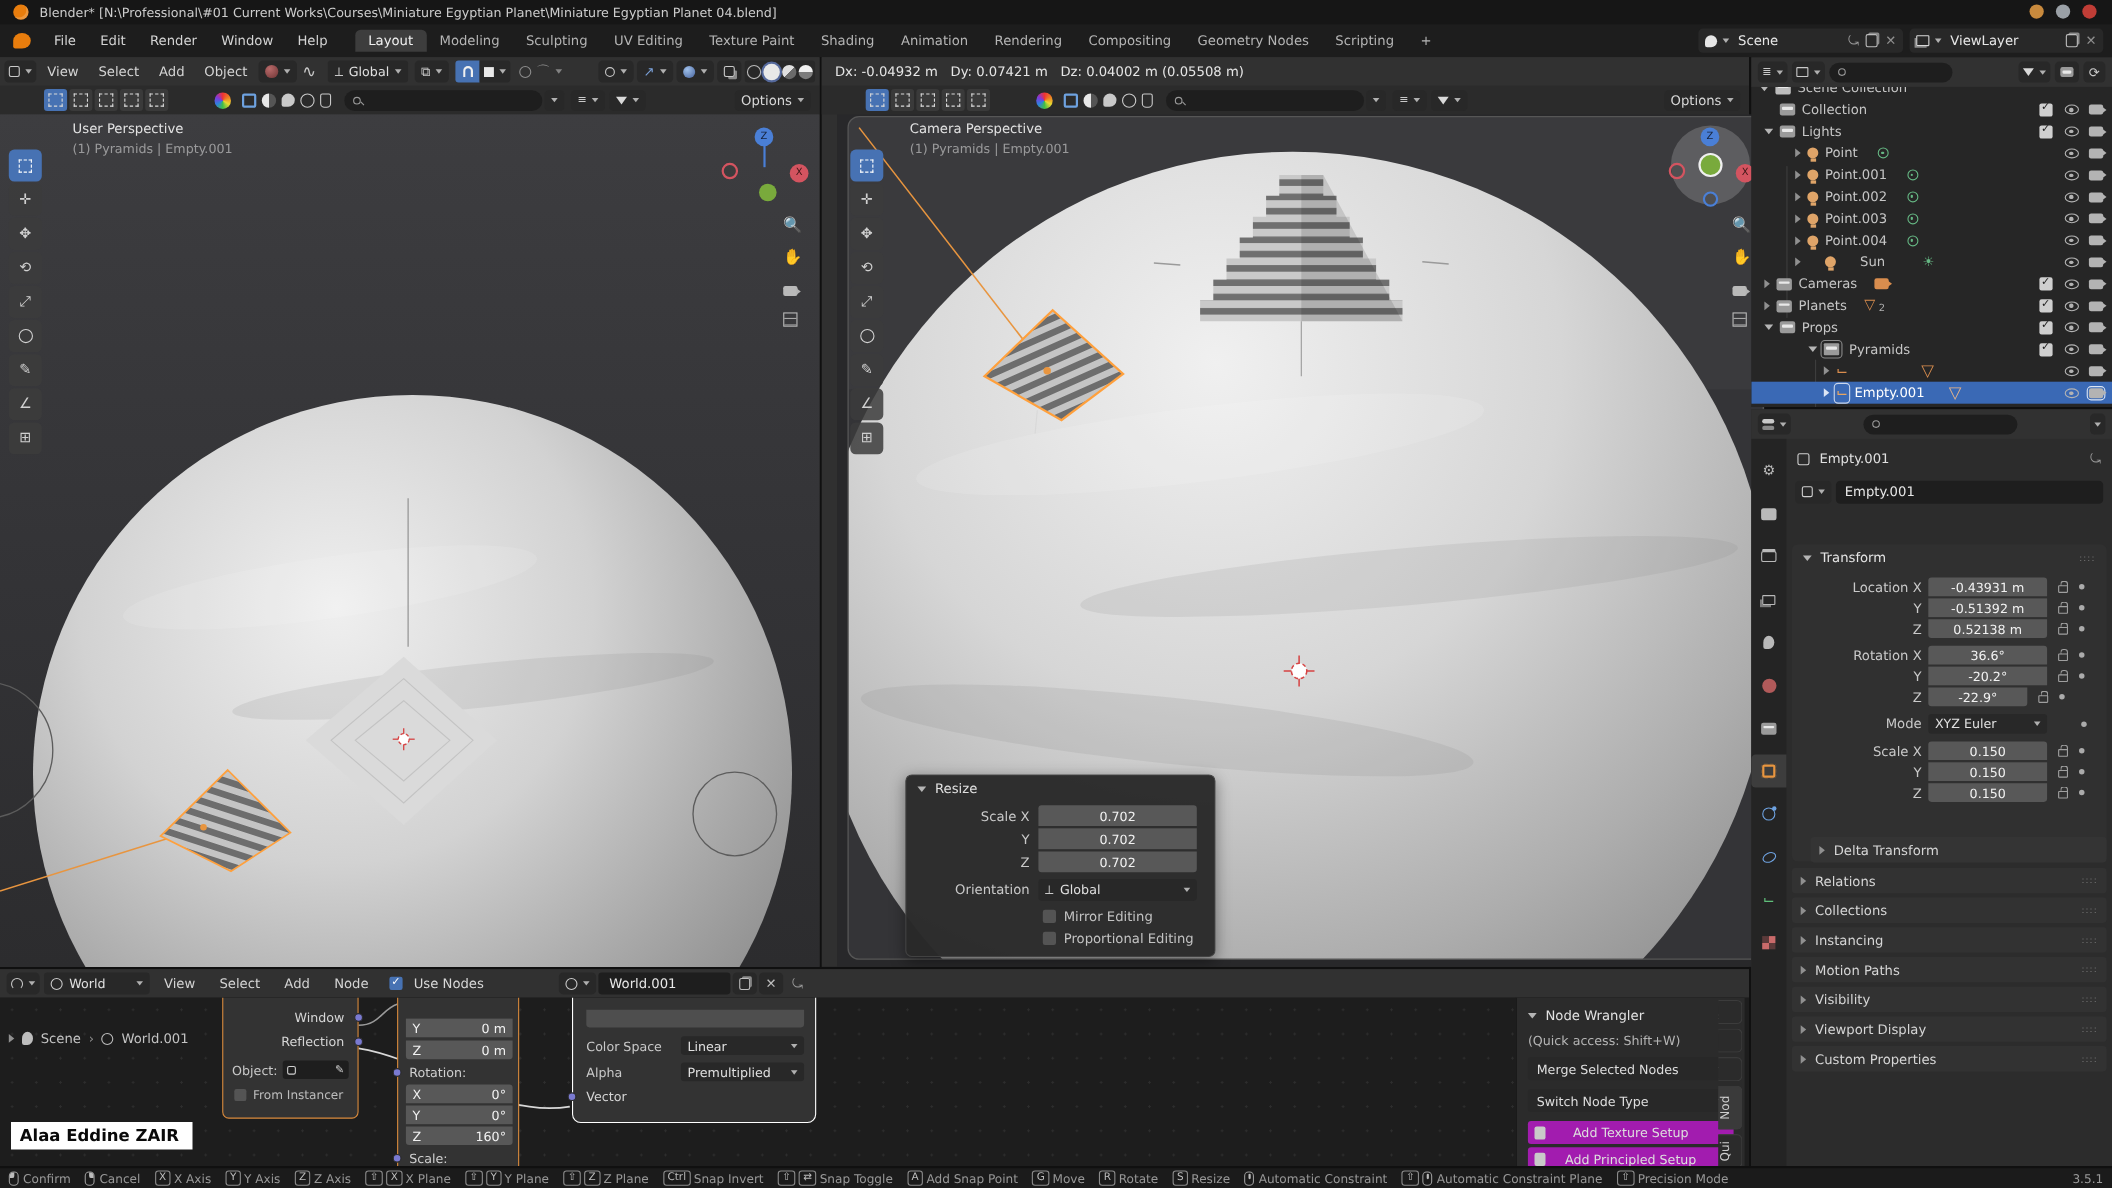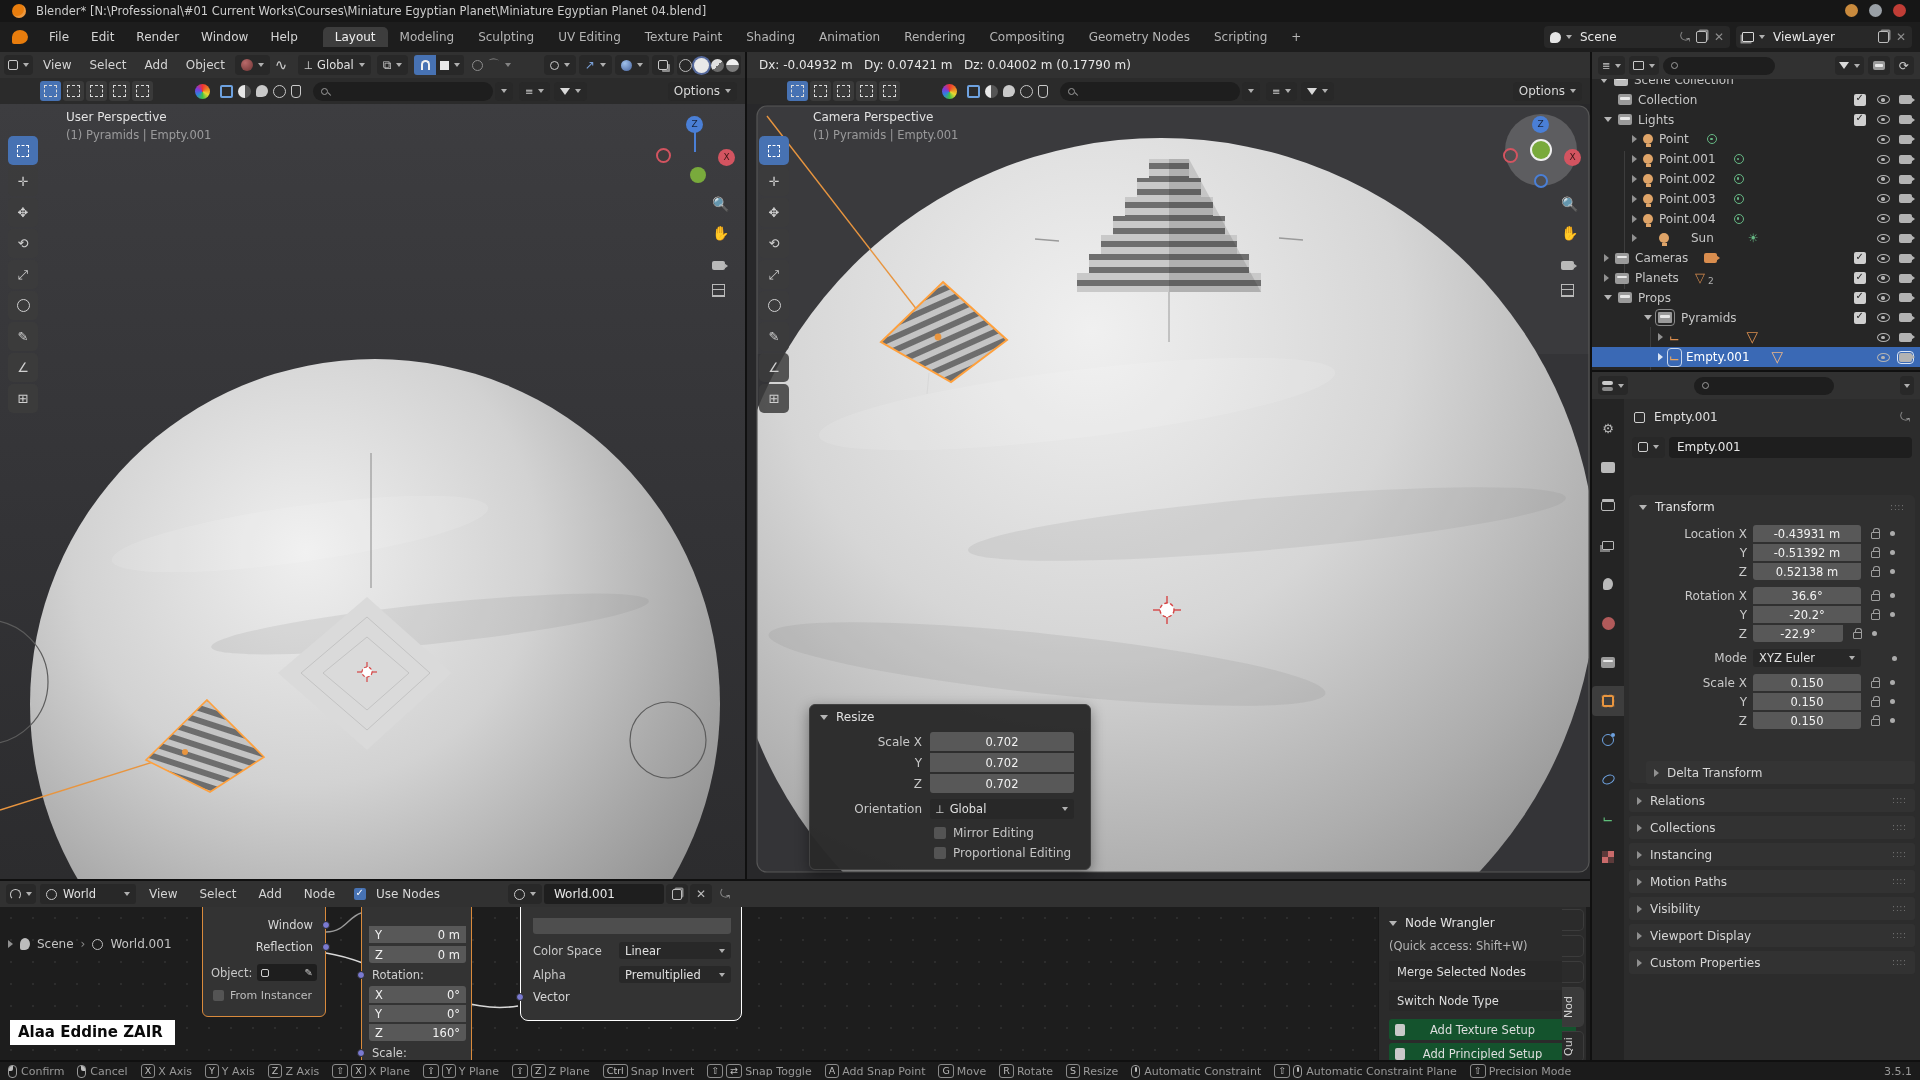--- a/index.html
+++ b/index.html
@@ -55,21 +55,21 @@
   .toolbtn { width:30px; height:29px; border-radius:5px; background:rgba(60,60,60,.85); margin-bottom:2px;
              display:flex; align-items:center; justify-content:center; color:#d0d0d0; font-size:13px; }
   .toolbtn.active { background:#4772b3; color:#fff; }
   .navico { color:#b9b9b9; font-size:14px; text-align:center; }
   .seltool { width:21px; height:20px; background:#3a3a3a; border-radius:3px; margin-right:2px; position:relative; }
   .seltool.active { background:#4772b3; }
   .seltool::after { content:''; position:absolute; left:4px; top:4px; right:4px; bottom:4px; border:1px dashed #d9d9d9; }
   .vtab { background:#2b2b2b; border:1px solid #3c3c3c; border-right:none; border-radius:5px 0 0 5px;
           writing-mode:vertical-rl; transform:rotate(180deg); color:#cfcfcf; font-size:11px; text-align:center; }
   .nw-drop { background:#282828; border-radius:3px; height:21px; display:flex; align-items:center; padding:0 8px; color:#dedede; font-size:11.5px; }
-  .nw-btn { background:#14532d; border-radius:3px; height:21px; display:flex; align-items:center; justify-content:center; color:#dedede; font-size:11.5px; position:relative; }
+  .nw-btn { background:#a21caf; border-radius:3px; height:21px; display:flex; align-items:center; justify-content:center; color:#dedede; font-size:11.5px; position:relative; }
   .gz { border-radius:50%; position:absolute; }
   .proptab { width:30px; height:30px; display:flex; align-items:center; justify-content:center; }
 </style>
 </head>
 <body>
 
 <div id="app">
 
   <div class="a flex" style="left:0;top:0;width:1920px;height:22px;background:#161616;">
     <div class="a" style="left:12px;top:4px;width:14px;height:14px;border-radius:50%;background:#e87d0d;box-shadow:inset -2px -2px 0 #fff3;"></div>
@@ -285,21 +285,21 @@
       </div>
       <div class="a navico" style="left:712px;top:92px;">🔍</div>
       <div class="a navico" style="left:712px;top:121px;">✋</div>
       <div class="a navico" style="left:712px;top:153px;"><span class="camico" style="background:#b9b9b9;"></span></div>
       <div class="a navico" style="left:712px;top:180px;"><span style="width:13px;height:13px;border:1.3px solid #b9b9b9;display:inline-block;background:linear-gradient(#b9b9b9 1px,transparent 1px) 0 4px/100% 6px;"></span></div>
     </div>
   </div>
 
   <div class="a" style="left:747px;top:52px;width:843px;height:827px;background:#303030;">
     <div class="flex" style="height:26px;background:#313131;padding:0 12px;">
-      <span style="color:#e6e6e6;font-size:12px;white-space:pre;">Dx: -0.04932 m   Dy: 0.07421 m   Dz: 0.04002 m (0.17790 m)</span>
+      <span style="color:#e6e6e6;font-size:12px;white-space:pre;">Dx: -0.04932 m   Dy: 0.07421 m   Dz: 0.04002 m (0.05508 m)</span>
     </div>
     <div class="flex" style="height:26px;background:#2b2b2b;padding:0 8px;">
       <div class="flex" style="margin-left:32px;">
         <div class="seltool active"></div>
         <div class="seltool"></div>
         <div class="seltool"></div>
         <div class="seltool"></div>
         <div class="seltool"></div>
       </div>
       <span style="margin-left:40px;width:15px;height:15px;border-radius:50%;background:conic-gradient(#e33,#ec7d23,#e8d931,#3fbf46,#2f7fe0,#8437d8,#e33);display:inline-block;"></span>
@@ -323,21 +323,21 @@
         </div>
       <div class="btn" style="height:19px;margin-left:4px;">
           <span style="width:0;height:0;border-left:5px solid transparent;border-right:5px solid transparent;border-top:7px solid #d9d9d9;display:inline-block;"></span>
           <span class="chev"></span>
         </div>
       <div class="btn" style="height:19px;margin-left:auto;">
           <span>Options</span>
           <span class="chev"></span>
         </div>
     </div>
-    <div class="a" style="left:0;top:52px;width:843px;height:775px;overflow:hidden;background:#28282a;">
+    <div class="a" style="left:14px;top:52px;width:843px;height:775px;overflow:hidden;background:#28282a;">
       <svg width="843" height="775" style="position:absolute;left:0;top:0;">
         <defs>
           <radialGradient id="sphR" cx="42%" cy="22%" r="80%">
             <stop offset="0%" stop-color="#f0f0f0"></stop>
               <stop offset="45%" stop-color="#d6d6d6"></stop>
             <stop offset="80%" stop-color="#adadad"></stop>
               <stop offset="100%" stop-color="#929292"></stop>
           </radialGradient>
           <pattern id="stripesR1" width="24" height="13" patternUnits="userSpaceOnUse">
             <rect width="24" height="13" fill="#c9c9c9"></rect>

